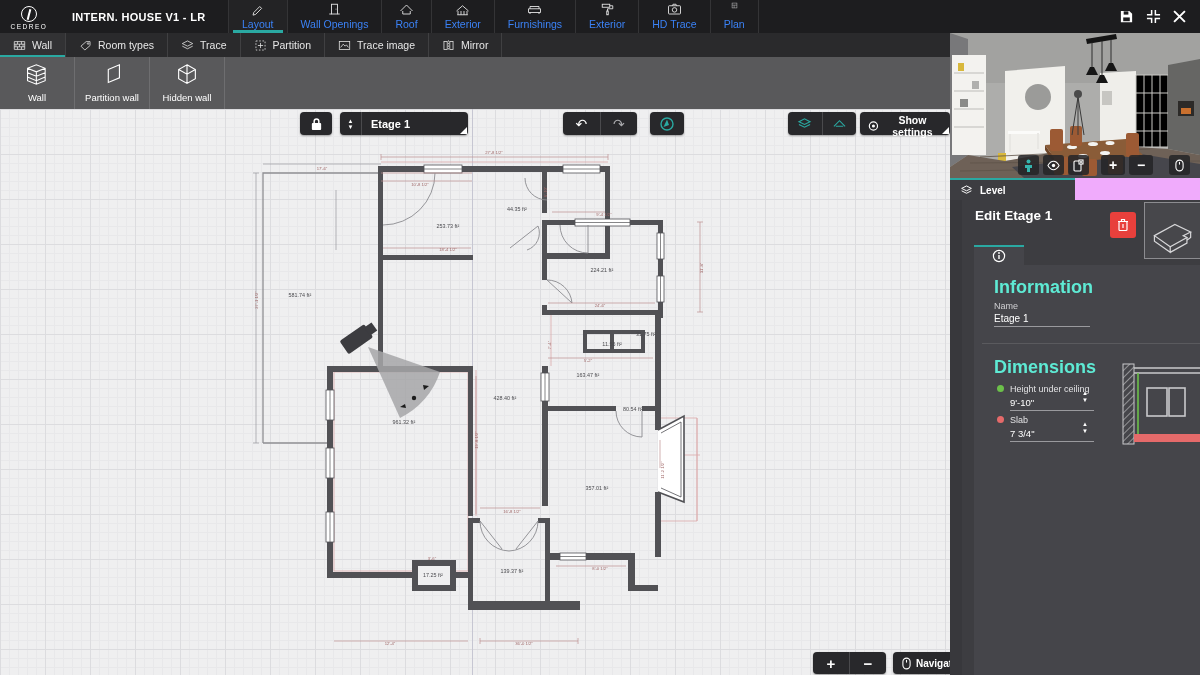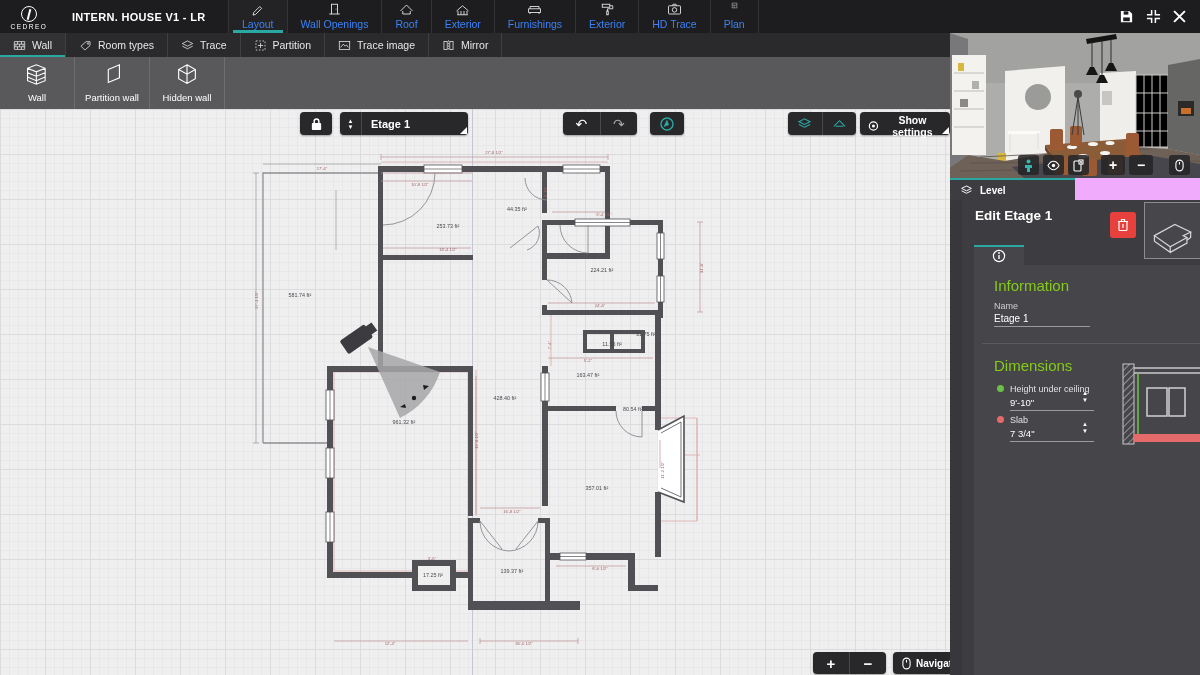--- a/index.html
+++ b/index.html
@@ -75,21 +75,21 @@
   .pbtn.teal{color:#35b5ae;}
   .pbtn.wide{width:24px;font-size:14px;font-weight:bold;}
   #tabbar{position:absolute;left:0;top:145px;width:250px;height:22px;background:#f0abfc;}
   #level-tab{position:absolute;left:0;top:0;width:125px;height:22px;background:#3d3d41;border-top:2px solid #2aa9a2;display:flex;align-items:center;gap:7px;padding-left:10px;font-size:10px;font-weight:bold;color:#fff;cursor:pointer;}
   #panel-body{position:absolute;left:12px;top:167px;width:250px;height:475px;background:#3d3d41;}
   #edit-heading{position:absolute;left:13px;top:8px;font-size:13.5px;font-weight:bold;color:#fff;}
   #delete-btn{position:absolute;left:148px;top:12px;width:26px;height:26px;background:#e8403c;border:none;border-radius:3px;display:flex;align-items:center;justify-content:center;cursor:pointer;}
   #level-thumb{position:absolute;left:182px;top:2px;width:57px;height:57px;background:#47474b;border:1px solid #8c8c90;display:flex;align-items:center;justify-content:center;}
   #info-tab{position:absolute;left:12px;top:45px;width:50px;height:20px;background:#45454a;border-top:2px solid #2aa9a2;display:flex;align-items:center;justify-content:center;cursor:pointer;}
   #info-content{position:absolute;left:12px;top:65px;width:238px;height:410px;background:#45454a;}
-  .section-h{font-size:15px;font-weight:normal;color:#84cc16;}
+  .section-h{font-size:18px;font-weight:bold;color:#5eead4;}
   #information-h{position:absolute;left:20px;top:12px;}
   #name-label{position:absolute;left:20px;top:36px;font-size:9px;color:#cfcfd2;}
   #name-value{position:absolute;left:20px;top:48px;font-size:10px;color:#fff;}
   #name-underline{position:absolute;left:20px;top:61px;width:96px;height:1px;background:#9a9a9e;}
   #divider{position:absolute;left:8px;top:78px;width:218px;height:1px;background:#5a5a5e;}
   #dimensions-h{position:absolute;left:20px;top:92px;}
   .dim-row-label{position:absolute;font-size:9px;color:#e2e2e4;}
   .dim-row-value{position:absolute;font-size:9.5px;color:#fff;}
   .dot{position:absolute;width:7px;height:7px;border-radius:50%;}
   .u-line{position:absolute;width:84px;height:1px;background:#9a9a9e;}

